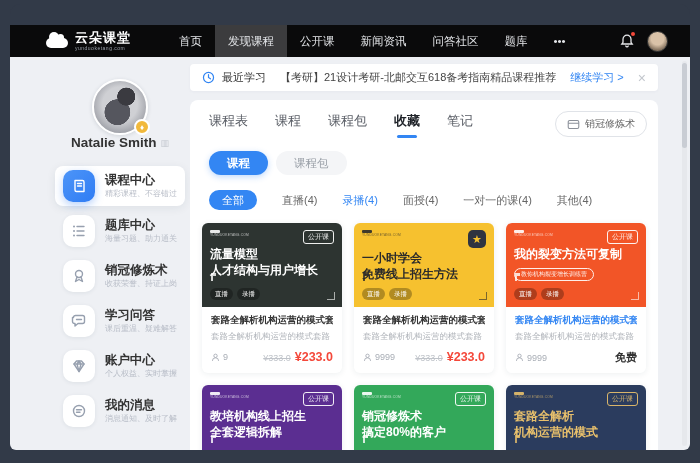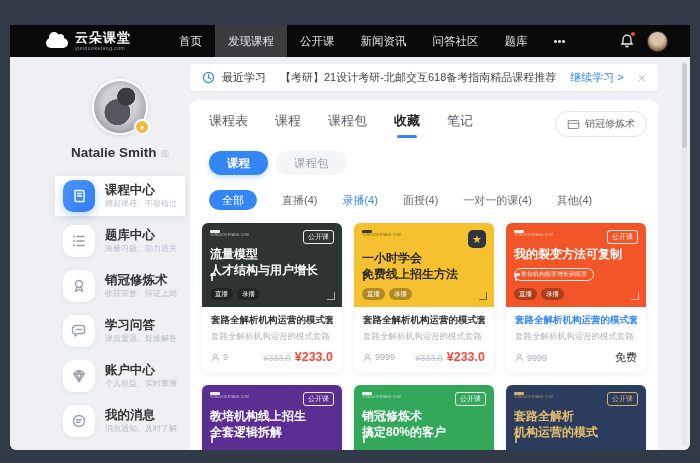--- a/index.html
+++ b/index.html
@@ -30,24 +30,24 @@
   
   .notice{position:absolute;left:180px;top:7px;width:468px;height:27px;background:#fff;border-radius:4px;display:flex;align-items:center;padding:0 12px;box-sizing:border-box;font-size:11px;color:#444;box-shadow:0 1px 3px rgba(40,60,90,.04);}
   .notice .lbl{font-weight:normal;color:#333;margin:0 14px 0 7px;}
   .notice .act{color:#3386f3;margin-left:14px;cursor:pointer;white-space:nowrap;}
   .notice .close{margin-left:auto;color:#c2c6cc;font-size:14px;cursor:pointer;line-height:1;}
   
   .sidebar{position:absolute;left:45px;top:22px;width:130px;}
   .avatar-wrap{position:relative;width:56px;height:56px;margin:0 auto;}
   .avatar{width:56px;height:56px;border-radius:50%;background:radial-gradient(circle at 62% 30%,#3a3a40 0 18%,transparent 19%),radial-gradient(circle at 45% 60%,#55565e 0 30%,transparent 31%),radial-gradient(circle at 50% 45%,#cfd0d4 0 45%,#9fa1a8 75%,#7e8088);border:2px solid #fff;box-sizing:border-box;box-shadow:0 1px 4px rgba(31,45,61,.15);}
   .vip-badge{position:absolute;right:-2px;bottom:0;width:16px;height:16px;border-radius:50%;background:#f1b93c;border:2px solid #fff;box-sizing:border-box;color:#fff;font-size:8px;display:flex;align-items:center;justify-content:center;}
-  .uname{display:flex;align-items:center;justify-content:center;gap:4px;margin-top:10px;font-size:13.5px;font-weight:600;color:#333;}
+  .uname{display:flex;align-items:center;justify-content:center;gap:4px;font-size:13.5px;font-weight:600;color:#333;}
   .uname .uicon{color:#c5c9d0;font-size:9px;}
   .side-list{margin-top:16px;}
-  .side-item{display:flex;align-items:center;gap:10px;height:40px;margin-bottom:5px;padding-left:8px;border-radius:0;cursor:pointer;}
+  .side-item{display:flex;align-items:center;gap:10px;height:40px;margin-bottom:5px;padding-left:8px;border-radius:8px;cursor:pointer;}
   .side-item.active{background:#fff;box-shadow:0 2px 10px rgba(31,45,61,.08);}
   .icon-box{width:32px;height:32px;border-radius:10px;background:#fff;display:flex;align-items:center;justify-content:center;color:#97a0af;box-shadow:0 1px 4px rgba(31,45,61,.08);flex:0 0 auto;}
   .side-item.active .icon-box{background:linear-gradient(135deg,#4d95f8,#2f7cf4);color:#fff;box-shadow:0 3px 8px rgba(47,124,244,.35);}
   .side-txt{line-height:1;}
   .side-lbl{font-size:12.5px;font-weight:600;color:#333;}
   .side-desc{font-size:8px;color:#b9bec8;margin-top:4px;white-space:nowrap;}
   
   .panel{position:absolute;left:180px;top:43px;width:468px;height:370px;background:#fff;border-radius:8px 8px 0 0;box-sizing:border-box;padding:12px 12px 0;}
   .tabs{display:flex;align-items:flex-start;gap:27px;padding-left:7px;}
   .tab{font-size:13px;color:#5a5e66;cursor:pointer;text-align:center;}
@@ -79,21 +79,21 @@
   .cov-corner{position:absolute;right:7px;bottom:7px;width:7px;height:7px;border-right:1.5px solid currentColor;border-bottom:1.5px solid currentColor;opacity:.6;}
   .info{padding:7px 9px 8px;}
   .c-title{font-size:9.5px;font-weight:bold;color:#333;white-space:nowrap;overflow:hidden;}
   .c-title.blue{color:#3386f3;}
   .c-sub{font-size:8.5px;color:#b0b4ba;margin-top:4px;white-space:nowrap;overflow:hidden;}
   .c-meta{display:flex;align-items:center;margin-top:7px;}
   .c-count{display:flex;align-items:center;gap:3px;color:#a8adb5;font-size:9px;}
   .c-price{margin-left:auto;display:flex;align-items:baseline;gap:4px;}
   .c-price s{font-size:9px;color:#bfc3c9;}
   .c-price b{font-size:12.5px;color:#f4483a;}
-  .c-price .free{font-size:11px;font-weight:normal;color:#333;}
+  .c-price .free{font-size:11px;font-weight:bold;color:#333;}
   svg{display:block;}
 </style>
 </head>
 <body>
 
 <div class="stage">
   <span class="tl" style="left: 55px; background: rgb(255, 95, 87);"></span>
   <span class="tl" style="left: 70px; background: rgb(254, 188, 46);"></span>
   <span class="tl" style="left: 85px; background: rgb(40, 200, 64);"></span>
 

